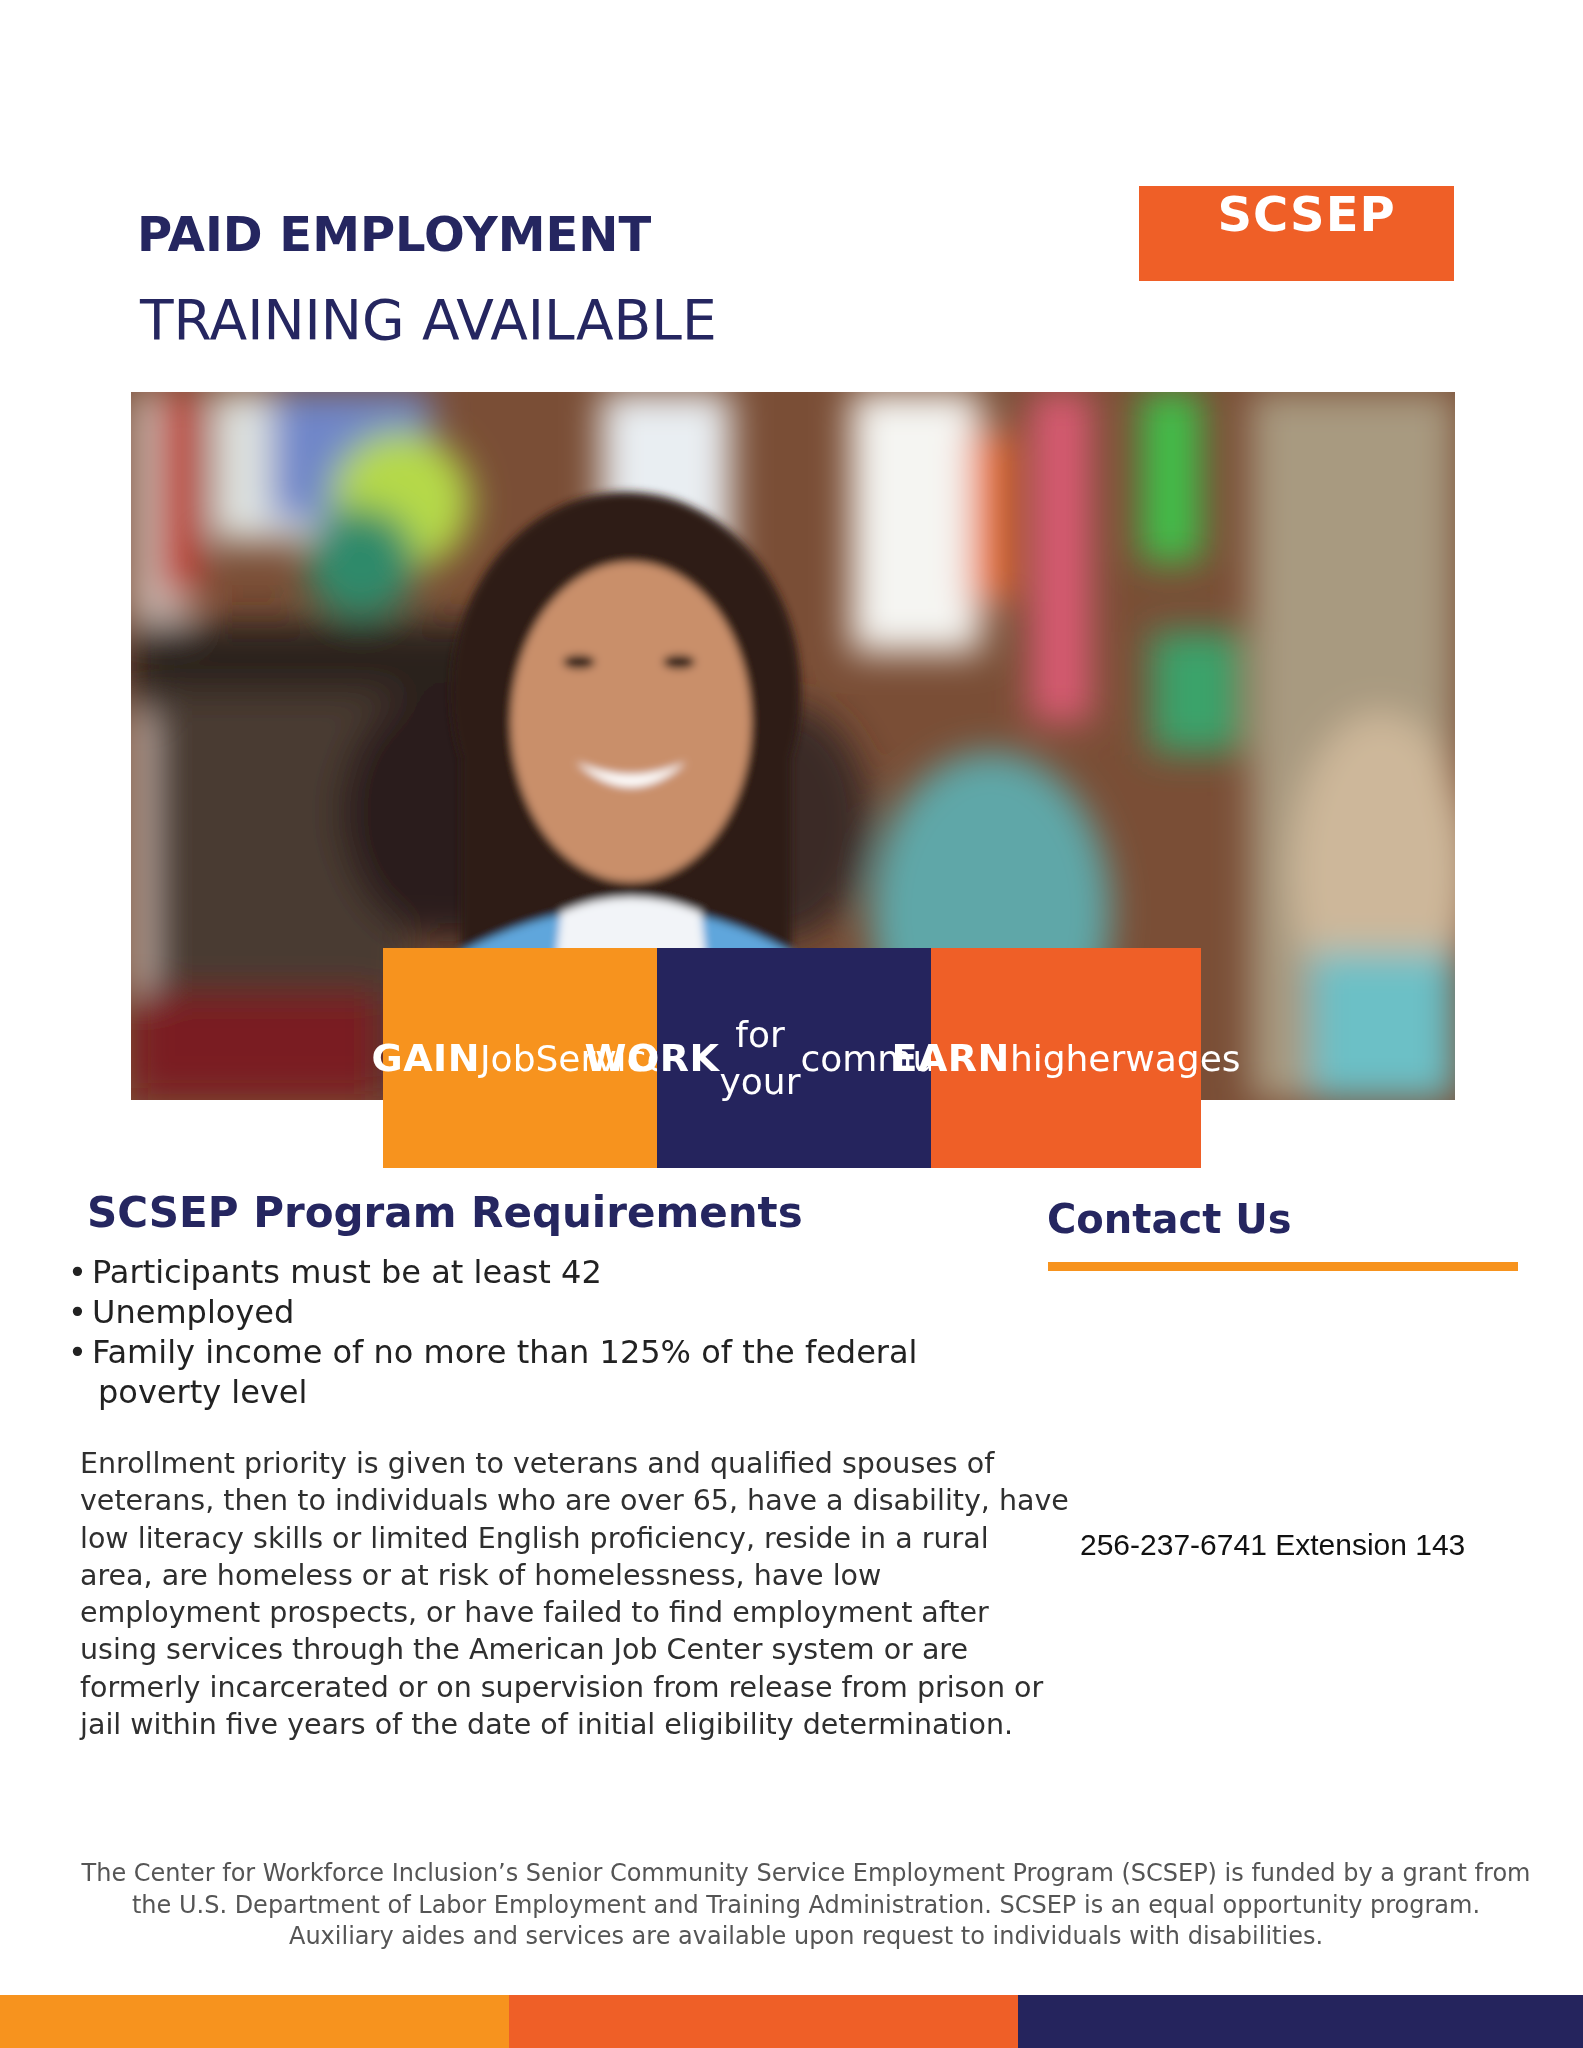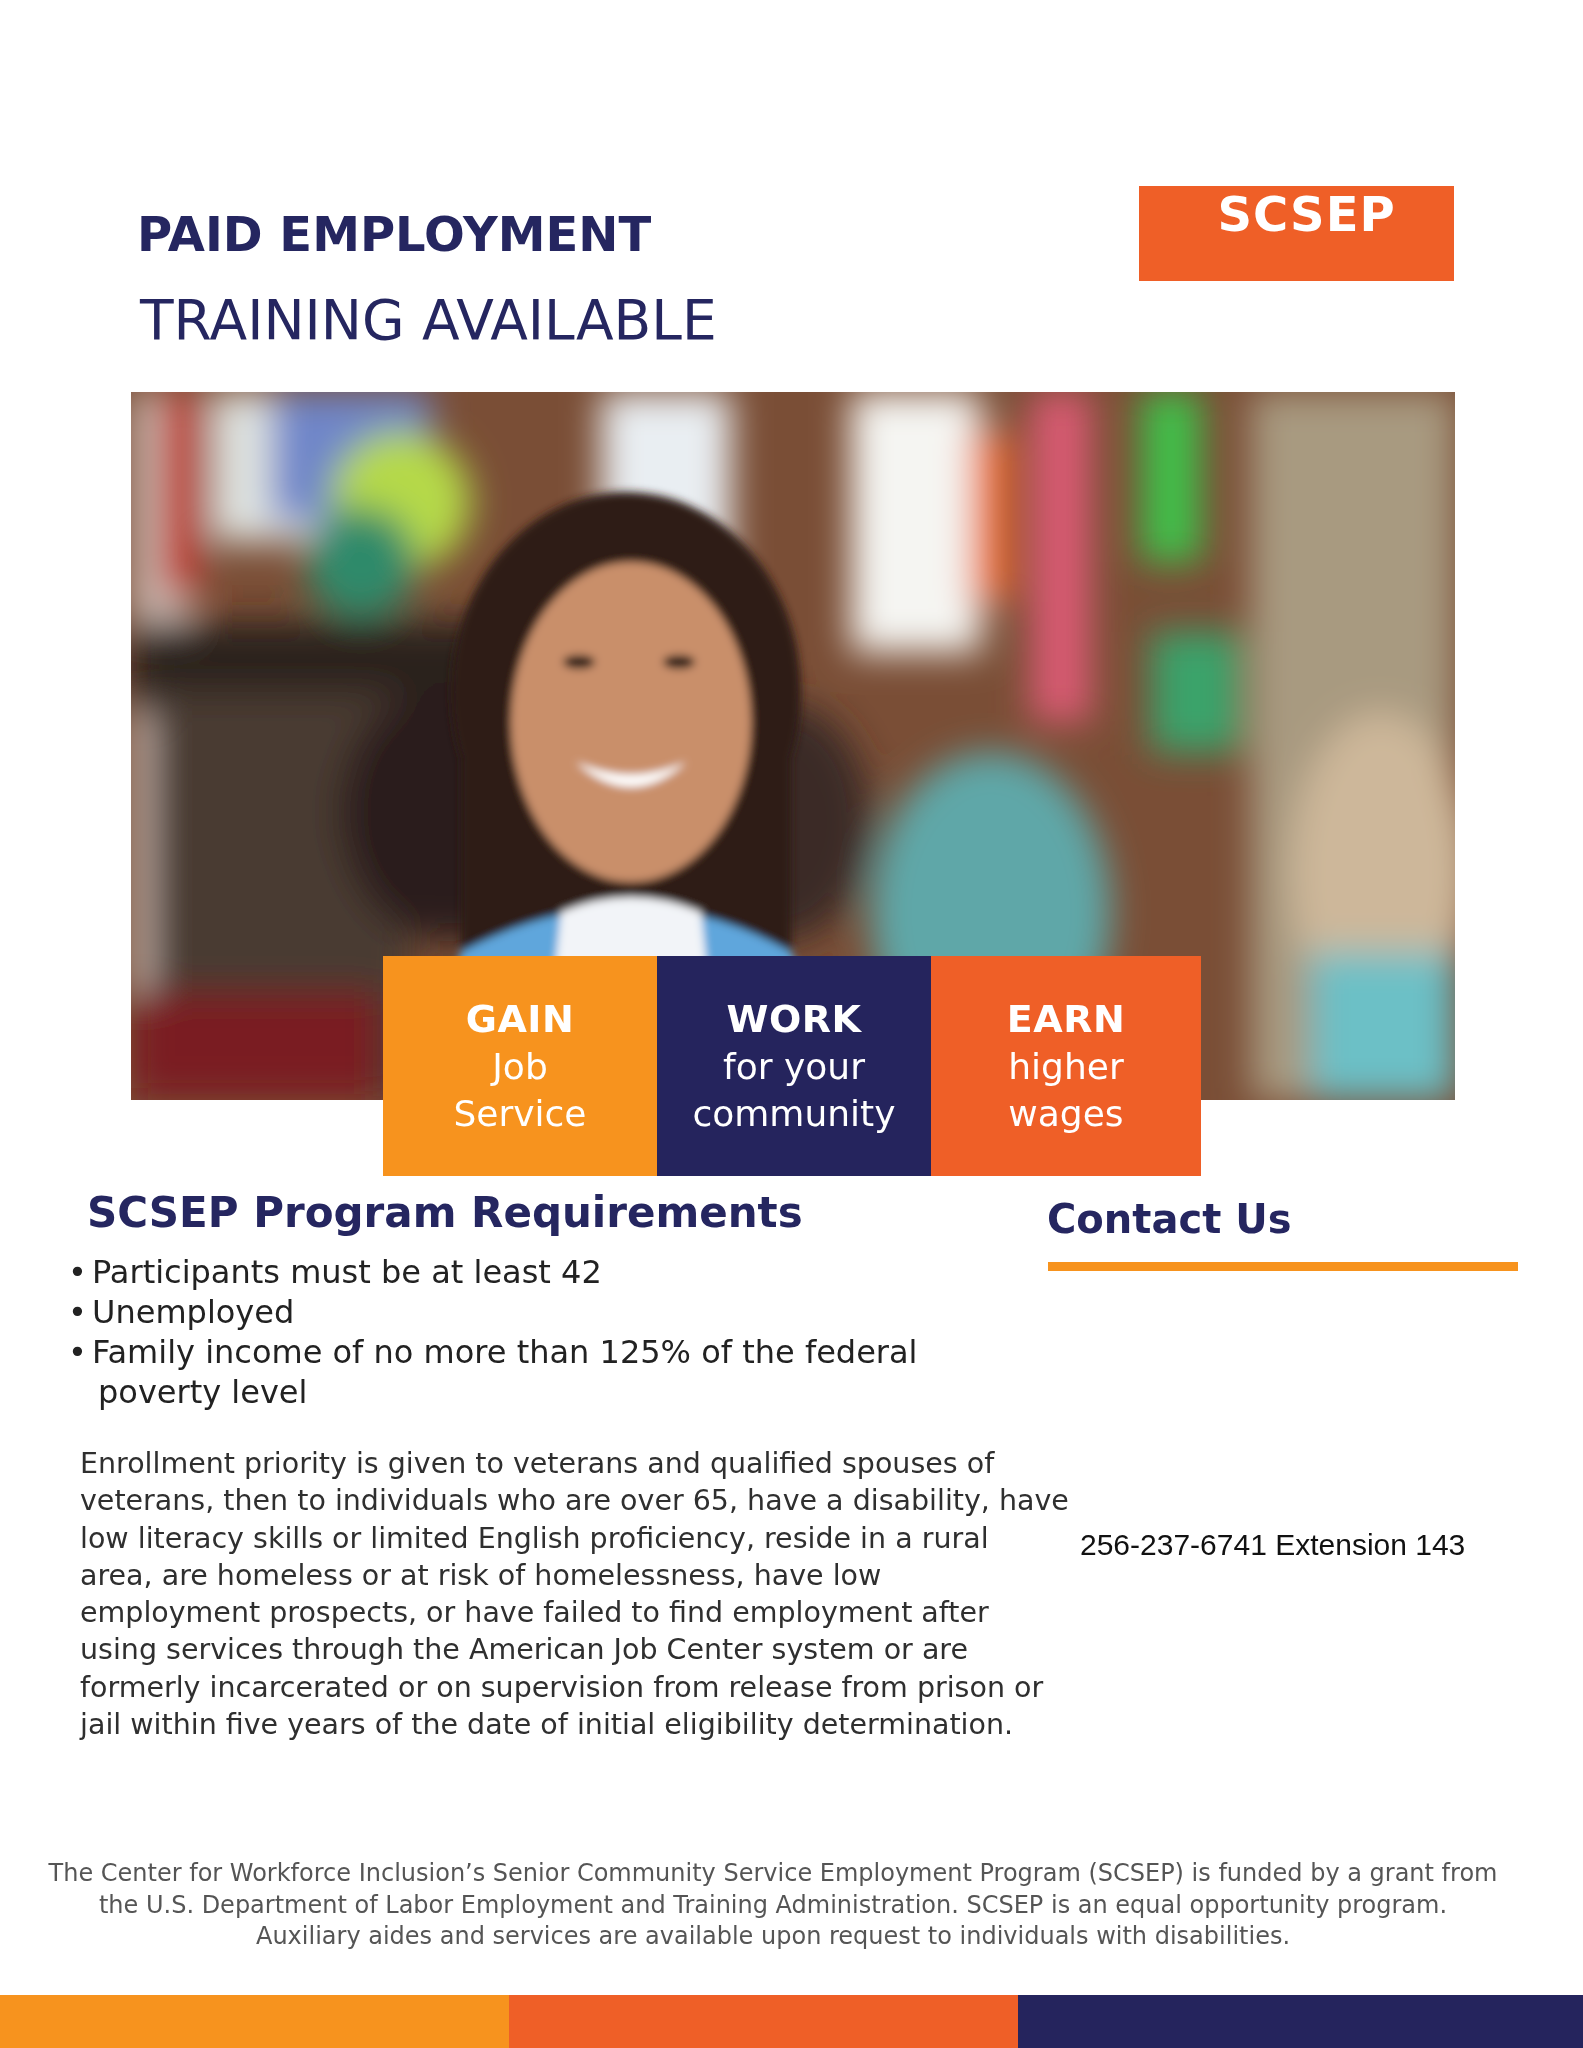--- a/index.html
+++ b/index.html
@@ -16,22 +16,22 @@
            display: flex; align-items: flex-start; justify-content: center; }
   .badge span { color: #ffffff; font-weight: bold; font-size: 48px; letter-spacing: 1px; padding-left: 20px; }
 
   
   .photo { left: 131px; top: 392px; width: 1324px; height: 708px; overflow: hidden;
            background: linear-gradient(90deg, #6b3a2a 0%, #8e5a3a 20%, #c49a76 45%, #9c6a4a 60%, #b77d52 75%, #d8c6b0 100%); }
   .photo svg { width: 100%; height: 100%; display: block; }
 
   
   .panels { left: 383px; top: 948px; width: 818px; height: 220px; display: flex; }
-  .panel { flex: none; height: 100%; display: flex; flex-direction: column; align-items: center;
-           justify-content: center; color: #ffffff; text-align: center; margin-top: 8px; }
+  .panel { flex: none; height: 100%; display: flex; flex-direction: row; align-items: center;
+           justify-content: center; color: #ffffff; text-align: center; }
   .panel .p-head { font-size: 38px; font-weight: bold; line-height: 48px; letter-spacing: 0.5px; }
   .panel .p-line { font-size: 36px; line-height: 47px; font-weight: normal; }
   .panel.gain { width: 274px; background: #f7931e; }
   .panel.earn { width: 270px; background: #ef5f27; }
   .panel.work { width: 274px; background: #25245d; }
 
   
   .req-title { left: 87px; top: 1188px; font-size: 42px; font-weight: bold; color: #252660; white-space: nowrap; }
   .req-list { left: 68px; top: 1252px; margin: 0; padding: 0; list-style: none; font-size: 32px; color: #222; }
   .req-list li { position: relative; padding-left: 24px; line-height: 40px; white-space: nowrap; }
@@ -39,21 +39,21 @@
   .req-list li .cont { display: block; padding-left: 6px; }
 
   .priority { left: 80px; top: 1445px; width: 990px; font-size: 28.5px; line-height: 37.3px; color: #2f2f2f; margin: 0; }
 
   
   .contact-title { left: 1047px; top: 1196px; font-size: 40px; font-weight: bold; color: #252660; white-space: nowrap; }
   .contact-rule { left: 1048px; top: 1262px; width: 470px; height: 9px; background: #f7931e; }
   .contact-phone { left: 1080px; top: 1528px; font-family: "Liberation Sans", sans-serif; font-size: 30px; color: #111; white-space: nowrap; }
 
   
-  .disclaimer { left: 43px; top: 1858px; width: 1460px; text-align: center; font-size: 24px; line-height: 31.5px; color: #555; font-weight: normal; margin: 0; }
+  .disclaimer { left: 76px; top: 1858px; width: 1460px; text-align: center; font-size: 24px; line-height: 31.5px; color: #555; font-weight: normal; margin: 0; }
 
   
   .bars { left: 0; top: 1995px; width: 1583px; height: 53px; display: flex; }
   .bar { height: 100%; }
   .bar.b1 { width: 509px; background: #f7931e; }
   .bar.b2 { width: 509px; background: #ef5f27; }
   .bar.b3 { width: 565px; background: #25245d; }
 </style>
 </head>
 <body>

